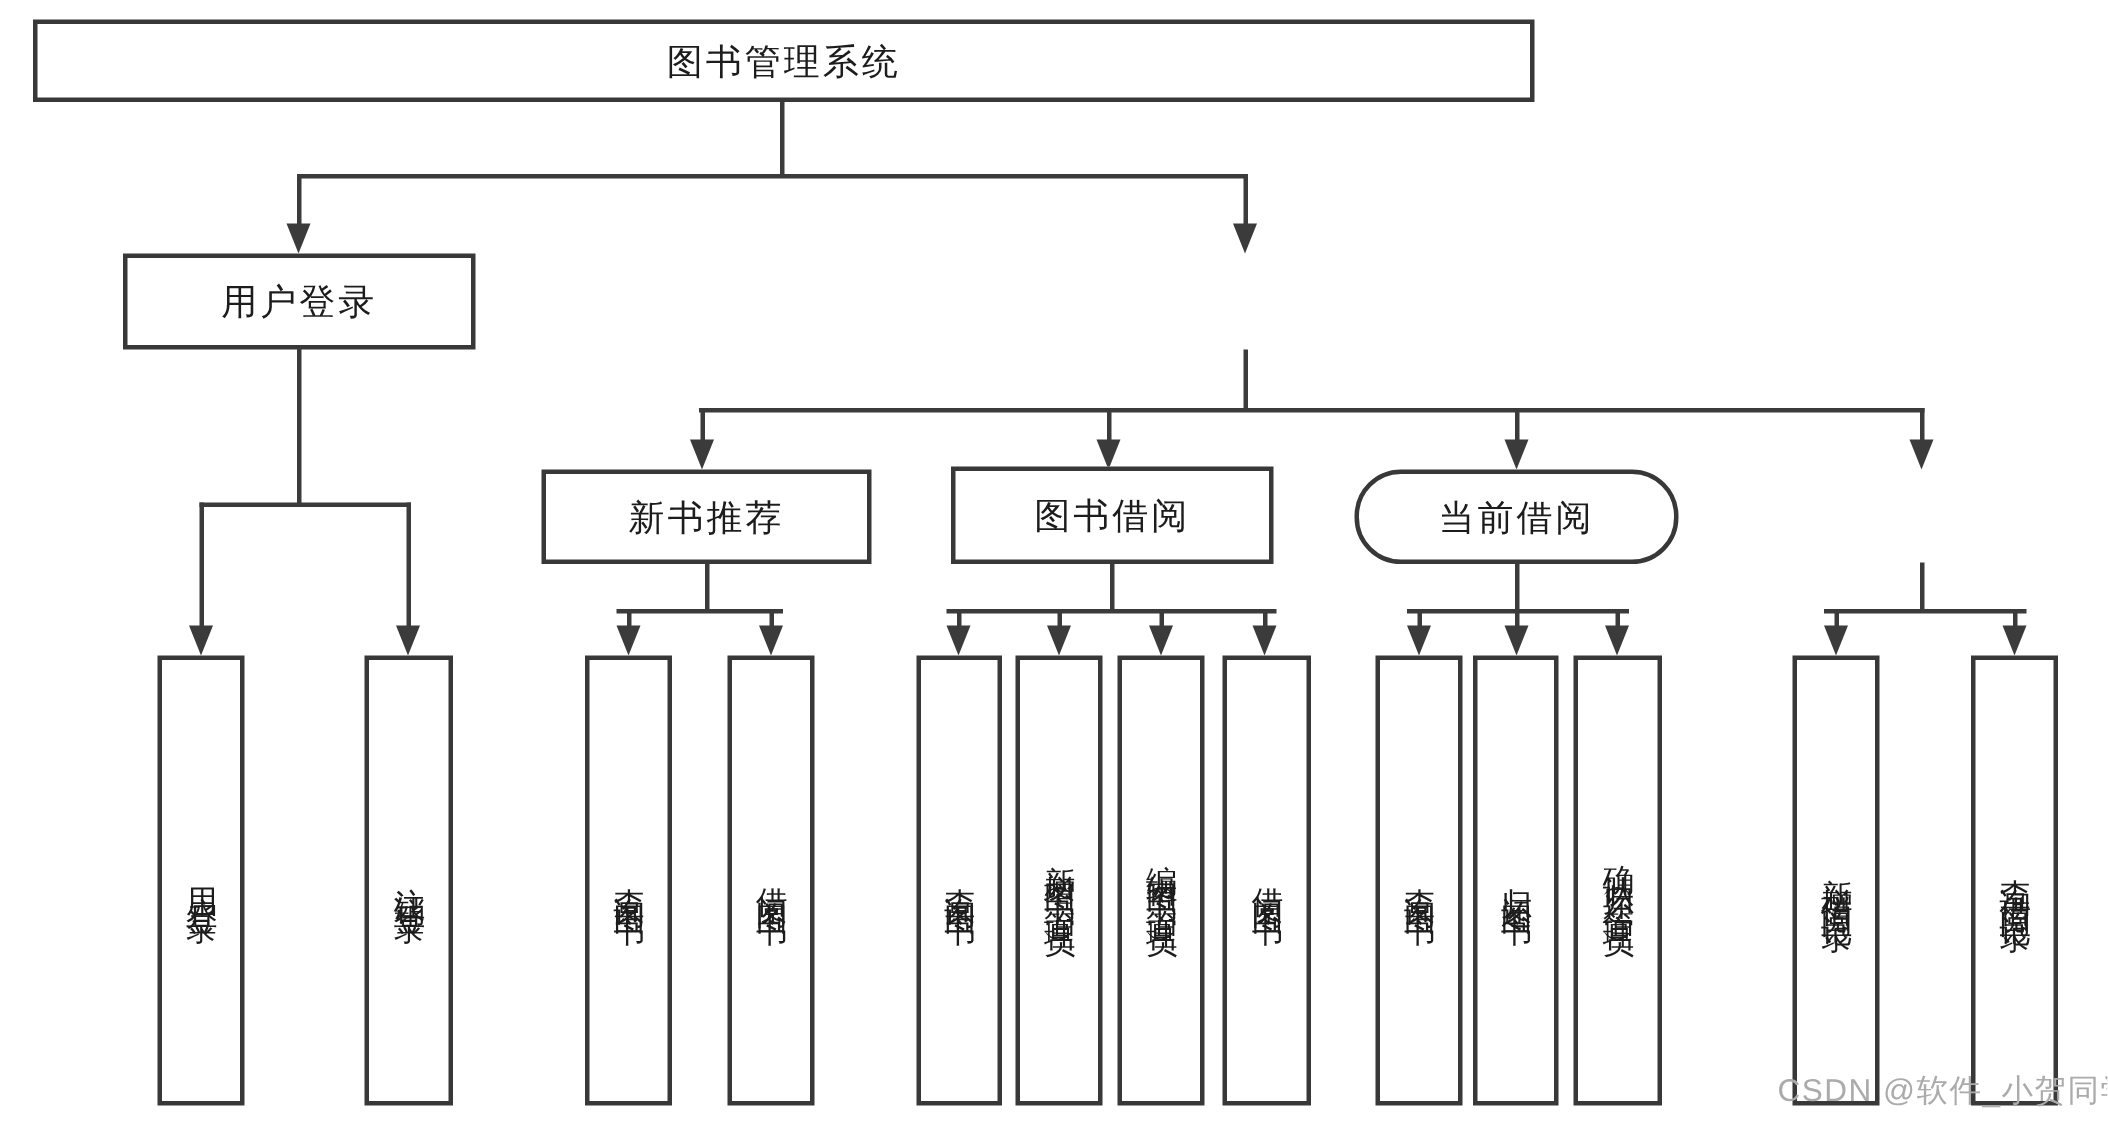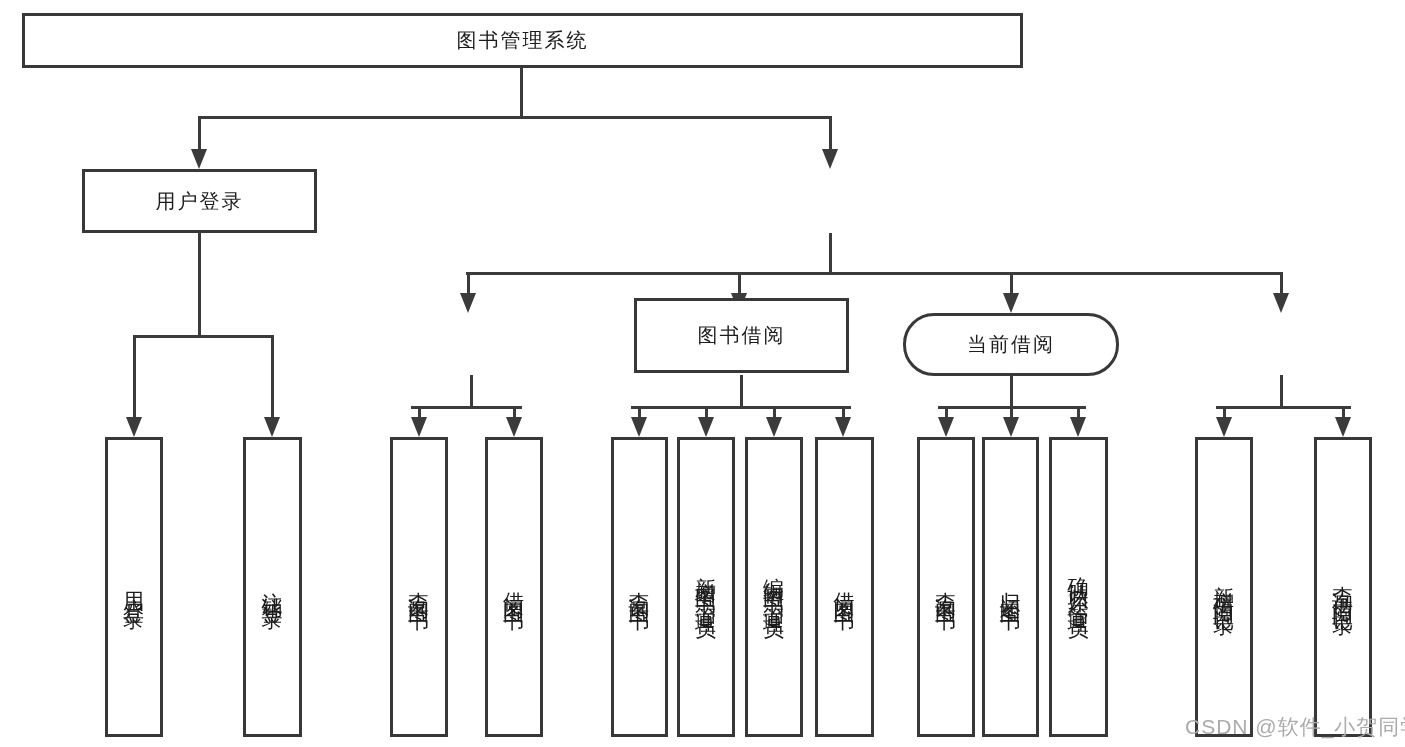--- a/index.html
+++ b/index.html
@@ -5,21 +5,21 @@
   html,body{margin:0;padding:0;background:#ffffff;}
   .stage{
     position:relative;width:1405px;height:747px;background:#ffffff;
     font-family:"Liberation Sans",sans-serif;overflow:hidden;
   }
   .box{
     position:absolute;box-sizing:border-box;background:#ffffff;
     border:3px solid #383838;display:flex;align-items:center;justify-content:center;
     color:#1c1c1c;
   }
-  .hnode{font-size:20px;letter-spacing:2px;text-align:center;}
+  .hnode{font-size:24px;letter-spacing:2px;text-align:center;}
   .leaf{
     writing-mode:vertical-rl;text-orientation:mixed;
     font-size:21px;letter-spacing:6px;line-height:1;
   }
   .vline,.hline{position:absolute;background:#3b3b3b;}
   .vline{width:3px;}
   .hline{height:3px;}
   .arrow{
     position:absolute;width:0;height:0;
     border-left:8px solid transparent;border-right:8px solid transparent;
@@ -57,21 +57,22 @@
   <div class="hline" style="left:466px;top:272px;width:817px;"></div>
   <div class="vline" style="left:467px;top:272px;height:23px;"></div>
   <div class="arrow" style="left:460px;top:293px;"></div>
   <div class="vline" style="left:738px;top:272px;height:23px;"></div>
   <div class="arrow" style="left:731px;top:293px;"></div>
   <div class="vline" style="left:1010px;top:272px;height:23px;"></div>
   <div class="arrow" style="left:1003px;top:293px;"></div>
   <div class="vline" style="left:1280px;top:272px;height:23px;"></div>
   <div class="arrow" style="left:1273px;top:293px;"></div>
 
-  <div class="box hnode" style="left:634px;top:298px;width:215px;height:75px;">图书借阅</div>
+  <div class="box hnode" style="left:361px;top:313px;width:220px;height:63px;">新书推荐</div>
+  <div class="box hnode" style="left:634px;top:311px;width:215px;height:65px;">图书借阅</div>
   <div class="box hnode" style="left:903px;top:313px;width:216px;height:63px;border-radius:31px;">当前借阅</div>
 
   <div class="vline" style="left:470px;top:375px;height:33px;"></div>
   <div class="hline" style="left:411px;top:406px;width:111px;"></div>
   <div class="vline" style="left:418px;top:406px;height:14px;"></div>
   <div class="arrow" style="left:411px;top:417px;"></div>
   <div class="vline" style="left:513px;top:406px;height:14px;"></div>
   <div class="arrow" style="left:506px;top:417px;"></div>
 
   <div class="vline" style="left:740px;top:375px;height:33px;"></div>

